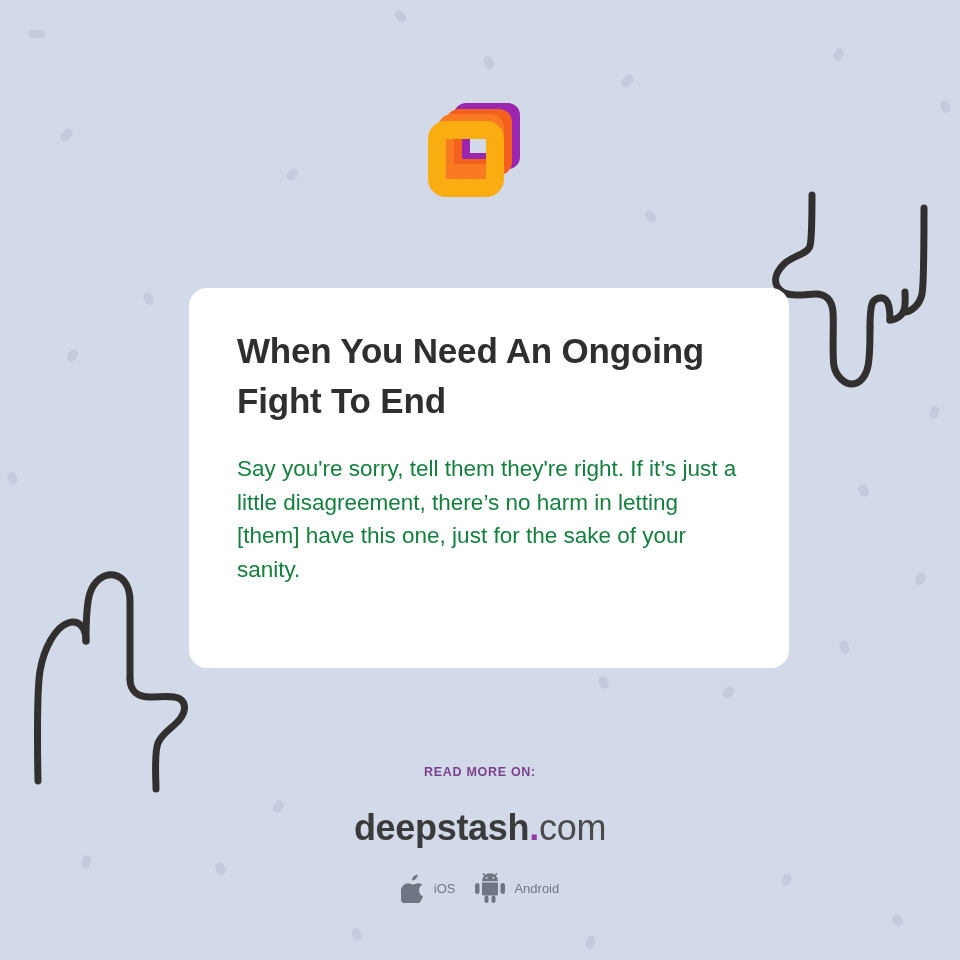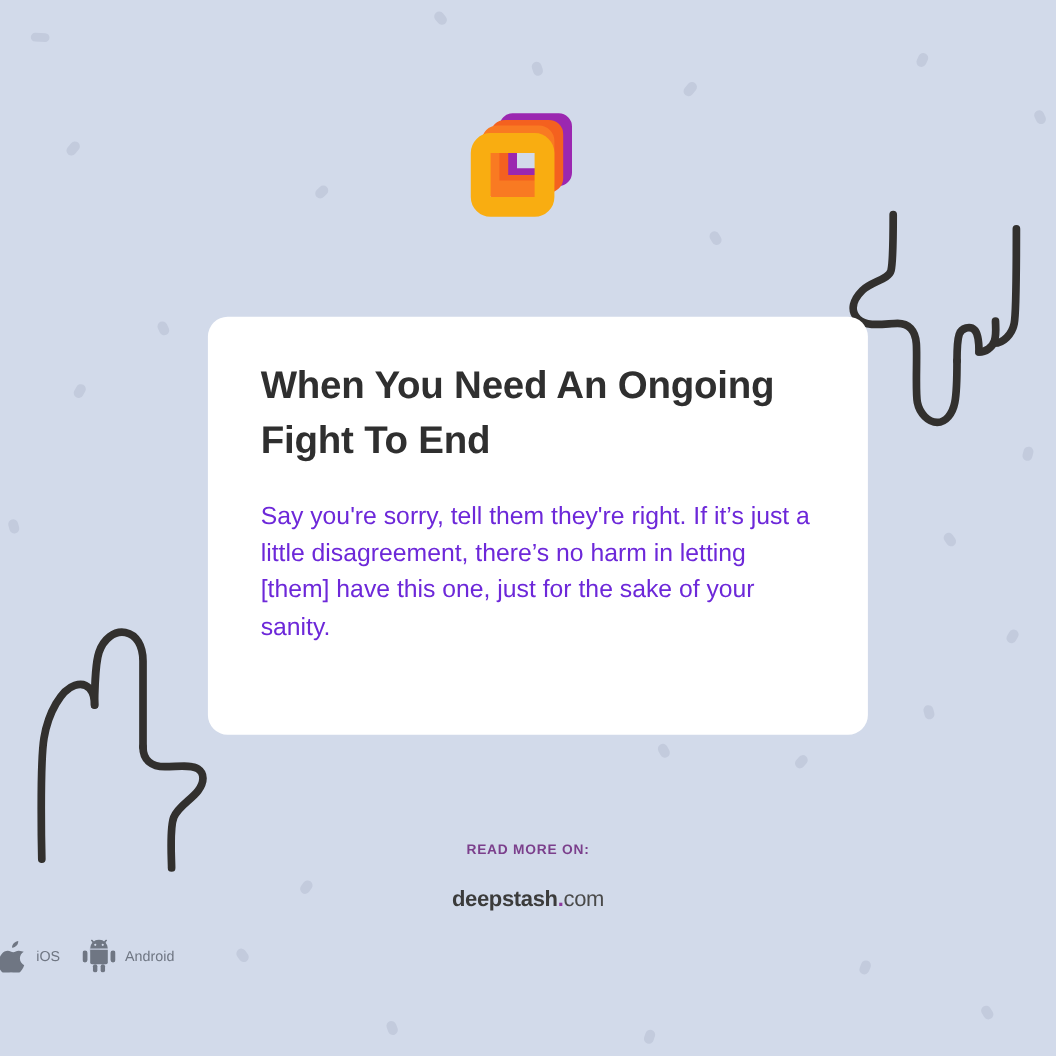--- a/index.html
+++ b/index.html
@@ -80,53 +80,53 @@
     font-size: 35px;
     line-height: 50px;
     font-weight: 800;
     color: #2f2f2f;
     letter-spacing: -0.2px;
   }
   .card-body {
     margin: 26px 0 0 0;
     font-size: 22.5px;
     line-height: 33.5px;
-    color: #6d28d9;
+    color: #15803d;
     font-weight: 400;
   }
 
   
   .footer {
     position: absolute;
     left: 0;
     top: 765px;
     width: 960px;
     text-align: center;
   }
   .read-more {
     font-size: 12.5px;
     font-weight: 700;
     letter-spacing: 0.7px;
     color: #7b3f8c;
     margin: 0;
   }
   .wordmark {
     margin: 28px 0 0 0;
-    font-size: 20px;
+    font-size: 36px;
     color: #3b3b3b;
     letter-spacing: -0.3px;
   }
   .wordmark .ds-name { font-weight: 700; }
   .wordmark .ds-dot  { color: #8e3a9e; font-weight: 700; }
   .wordmark .ds-tld  { font-weight: 400; color: #4a4a4a; }
 
   .stores {
     margin-top: 24px;
     display: flex;
-    justify-content: flex-start;
+    justify-content: center;
     align-items: center;
     gap: 20px;
   }
   .store {
     display: flex;
     align-items: center;
     gap: 9px;
   }
   .store-label {
     font-size: 13px;

